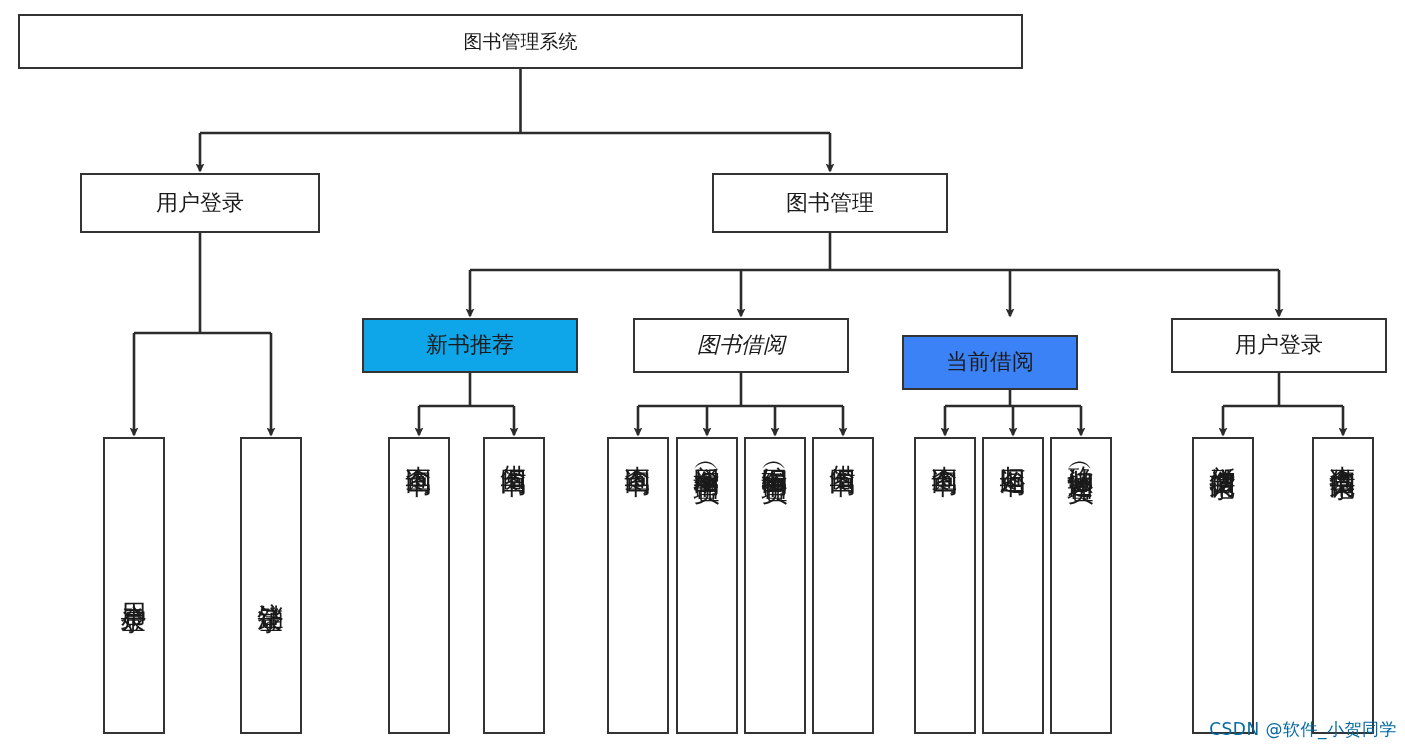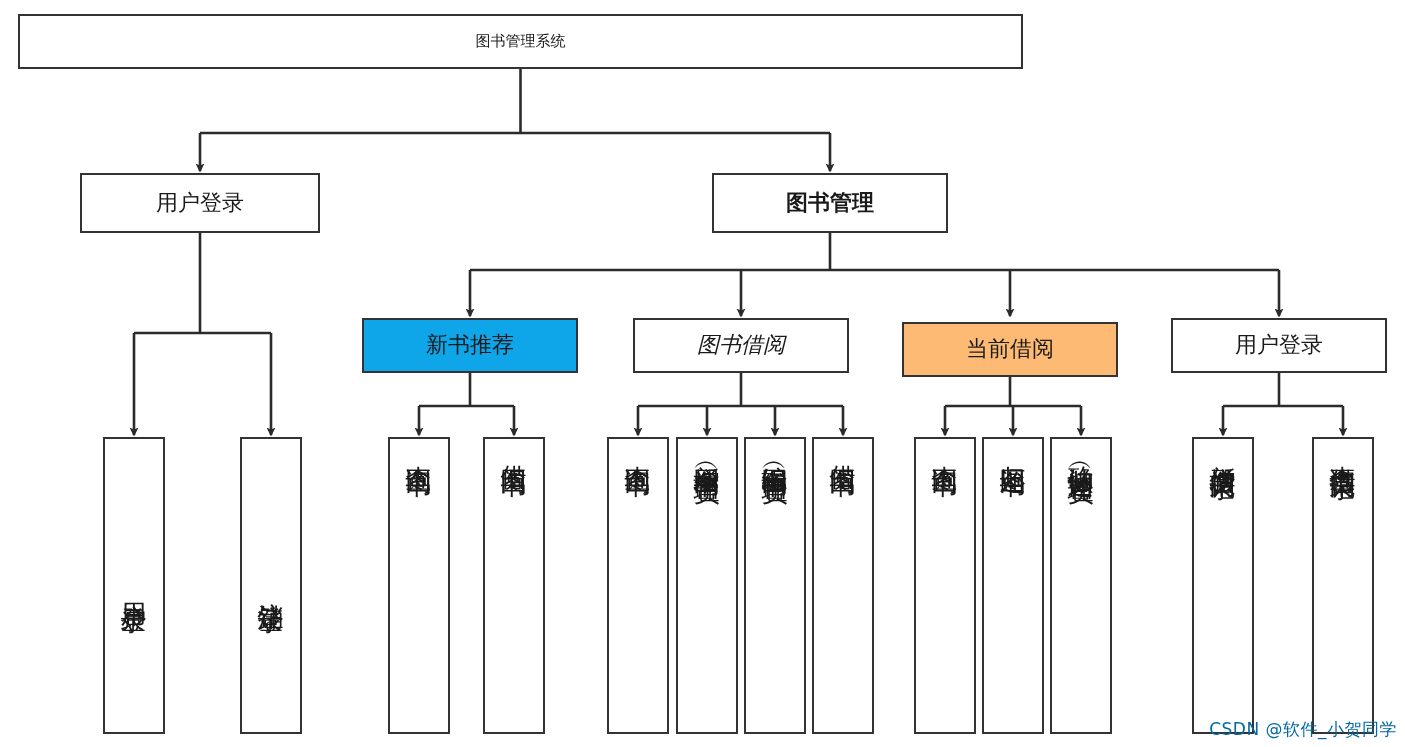--- a/index.html
+++ b/index.html
@@ -19,21 +19,21 @@
     color:#1a1a1a;
   }
   .node .lbl{
     display:block;
     text-align:center;
     line-height:1.12;
     white-space:nowrap;
   }
   
   .node.horiz .lbl{font-size:22px;}
-  .node.root .lbl{font-size:15px;}
+  .node.root .lbl{font-size:19px;}
   
   .node.vert{
     align-items:flex-start;
     justify-content:center;
     padding-top:6px;
   }
   .node.vert .lbl{
     writing-mode:vertical-rl;
     text-orientation:upright;
     font-size:26px;
@@ -98,30 +98,30 @@
         <path d="M1343,406 L1343,435" marker-end="url(#arrow)"></path>
       </g>
   </svg>
   <div id="nodes">
       <div class="node horiz root" id="node-root" style="left: 18px; top: 14px; width: 1005px; height: 55px; border-color: rgb(51, 51, 51); background: rgb(255, 255, 255);">
         <span class="lbl">图书管理系统</span>
       </div>
       <div class="node horiz" id="node-user_login" style="left: 80px; top: 173px; width: 240px; height: 60px; border-color: rgb(51, 51, 51); background: rgb(255, 255, 255);">
         <span class="lbl">用户登录</span>
       </div>
-      <div class="node horiz" id="node-book_mgmt" style="left: 712px; top: 173px; width: 236px; height: 60px; border-color: rgb(51, 51, 51); background: rgb(255, 255, 255); font-weight: bold;">
+      <div class="node horiz" id="node-book_mgmt" style="left: 712px; top: 173px; width: 236px; height: 60px; border-color: rgb(51, 51, 51); background: rgb(255, 255, 255);">
         <span class="lbl">图书管理</span>
       </div>
       <div class="node horiz" id="node-new_rec" style="left: 362px; top: 318px; width: 216px; height: 55px; border-color: rgb(51, 51, 51); background: #0ea5e9;">
         <span class="lbl">新书推荐</span>
       </div>
       <div class="node horiz" id="node-borrow" style="left: 633px; top: 318px; width: 216px; height: 55px; border-color: rgb(51, 51, 51); background: rgb(255, 255, 255); font-style: italic;">
         <span class="lbl">图书借阅</span>
       </div>
-      <div class="node horiz" id="node-current" style="left: 902px; top: 322px; width: 216px; height: 55px; border-color: rgb(51, 51, 51); background: #fdba74;">
+      <div class="node horiz" id="node-current" style="left: 902px; top: 335px; width: 176px; height: 55px; border-color: rgb(51, 51, 51); background: #3b82f6;">
         <span class="lbl">当前借阅</span>
       </div>
       <div class="node horiz" id="node-records" style="left: 1171px; top: 318px; width: 216px; height: 55px; border-color: rgb(51, 51, 51); background: rgb(255, 255, 255);">
         <span class="lbl">用户登录</span>
       </div>
       <div class="node vert mid" id="node-leaf_login" style="left: 103px; top: 437px; width: 62px; height: 297px; border-color: rgb(51, 51, 51); background: rgb(255, 255, 255);">
         <span class="lbl">用户登录</span>
       </div>
       <div class="node vert mid" id="node-leaf_logout" style="left: 240px; top: 437px; width: 62px; height: 297px; border-color: rgb(51, 51, 51); background: rgb(255, 255, 255);">
         <span class="lbl">注销登录</span>

